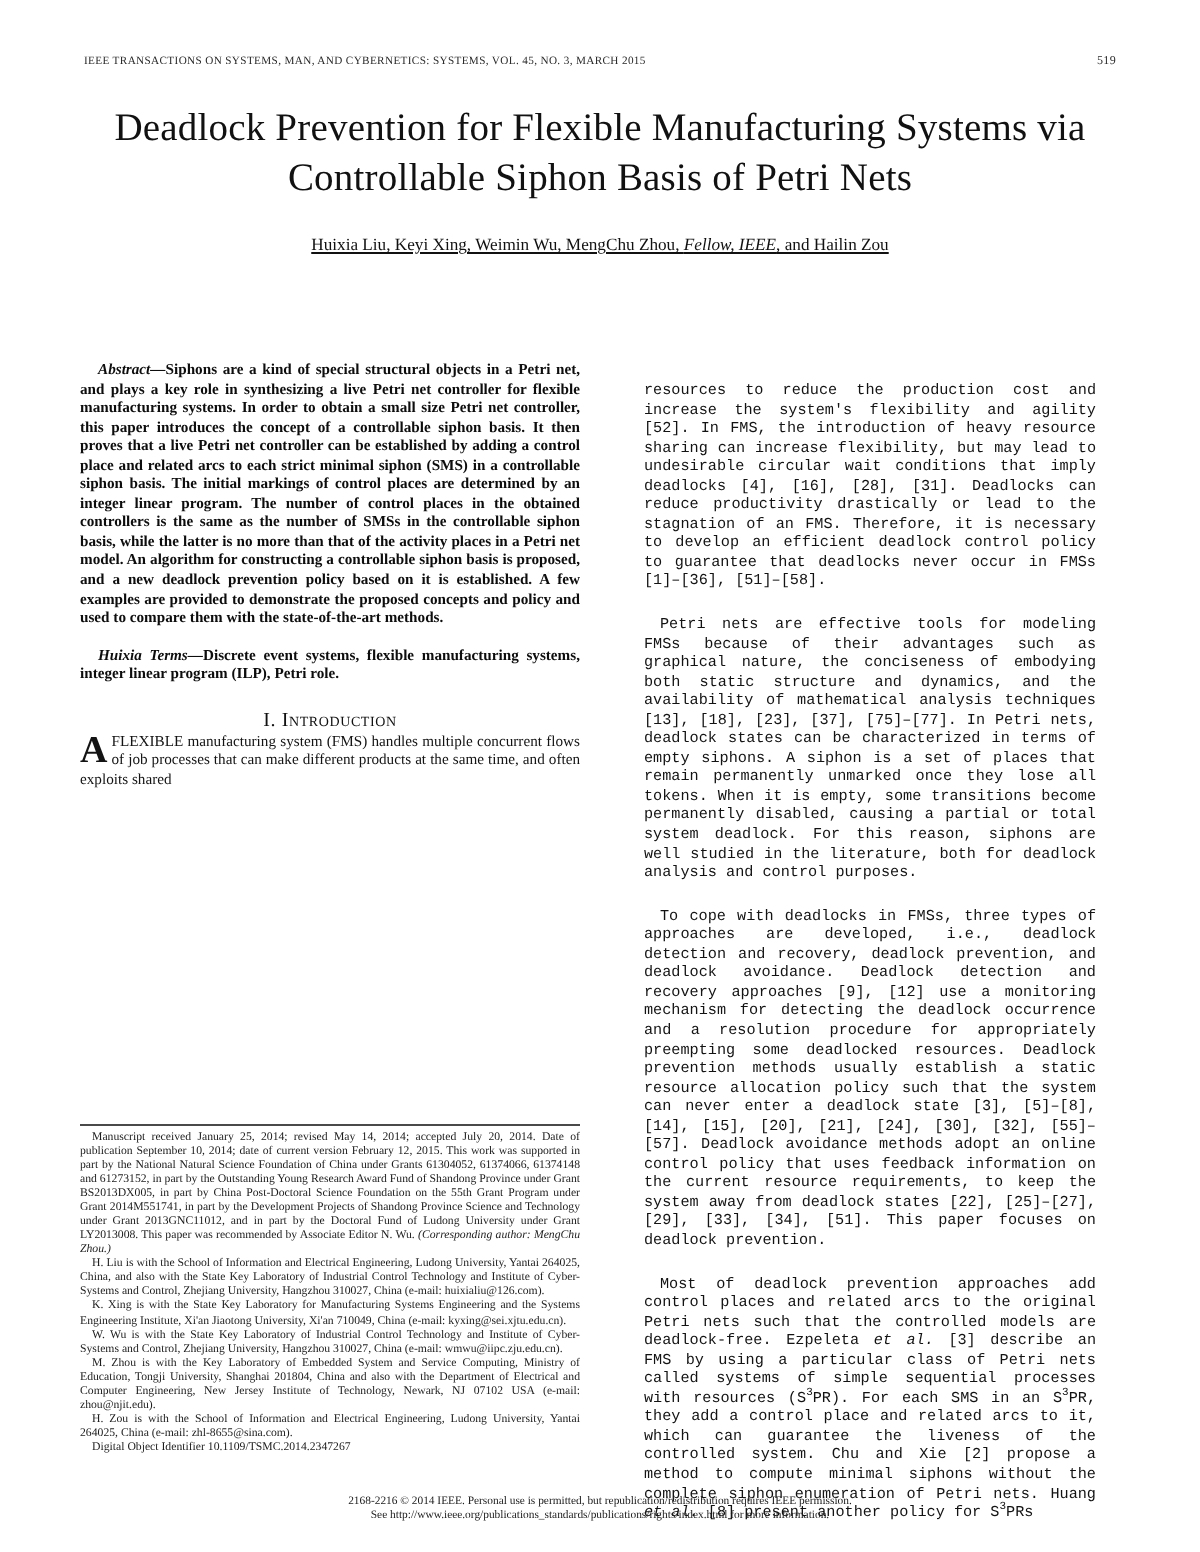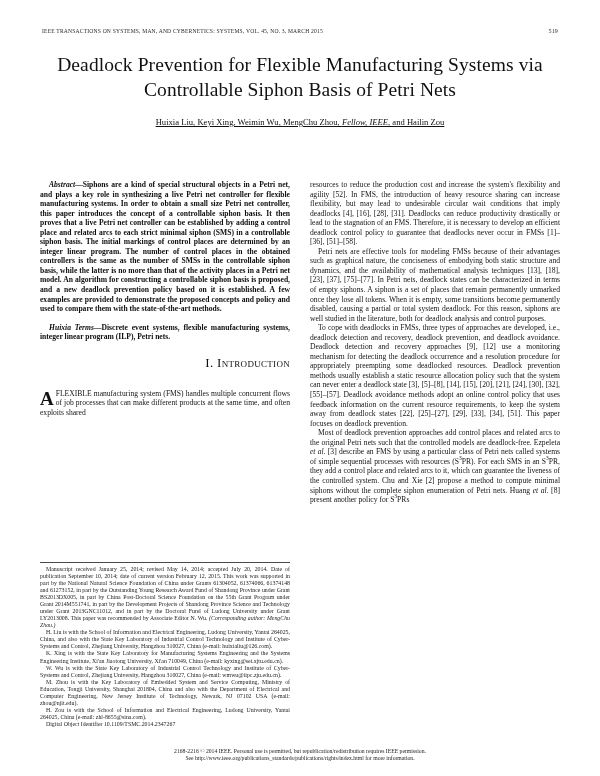--- a/index.html
+++ b/index.html
@@ -82,27 +82,28 @@
   .col {
     position: absolute;
     top: 0;
     bottom: 4px;
     width: 250px;
   }
   .col-left  { left: 0; }
   .col-right { left: 270px; }
 
   p.body {
-    margin: 0;
+    margin: 12px;
     font-size: 7.6px;
     line-height: 9.55px;
     text-align: justify;
     text-justify: inter-word;
     hyphens: none;
     color: #131313;
+    font-family: Liberation Mono, monospace;
   }
   p.body + p.body { text-indent: 8px; }
 
   .abstract {
     font-weight: bold;
     text-align: justify;
     font-size: 7.6px;
     line-height: 9.55px;
     margin: 0;
     text-indent: 9px;
@@ -120,26 +121,26 @@
     margin: 9px 0 0 0;
     text-indent: 9px;
     color: #0d0d0d;
   }
   .indexterms .lead {
     font-style: italic;
     font-weight: bold;
   }
 
   h2.section-head {
-    text-align: right;
-    font-size: 13px;
+    text-align: center;
+    font-size: 10px;
     font-weight: normal;
     font-variant: small-caps;
     letter-spacing: 0.3px;
-    margin: 13px 0 18px 0;
+    margin: 13px 0 0 0;
     color: #111;
   }
 
   
   .dropcap-para {
     margin: 0;
     font-size: 7.6px;
     line-height: 9.55px;
     text-align: justify;
     color: #131313;
@@ -201,21 +202,21 @@
     <h1 class="paper-title">Deadlock Prevention for Flexible Manufacturing Systems via Controllable Siphon Basis of Petri Nets</h1>
     <div class="authors"><span>Huixia Liu, Keyi Xing, Weimin Wu, MengChu Zhou, </span><em>Fellow, IEEE</em><span>, and Hailin Zou</span></div>
   </div>
 
   <div class="columns">
 
     <div class="col col-left">
 
       <p class="abstract"><span class="lead">Abstract—</span><span>Siphons are a kind of special structural objects in a Petri net, and plays a key role in synthesizing a live Petri net controller for flexible manufacturing systems. In order to obtain a small size Petri net controller, this paper introduces the concept of a controllable siphon basis. It then proves that a live Petri net controller can be established by adding a control place and related arcs to each strict minimal siphon (SMS) in a controllable siphon basis. The initial markings of control places are determined by an integer linear program. The number of control places in the obtained controllers is the same as the number of SMSs in the controllable siphon basis, while the latter is no more than that of the activity places in a Petri net model. An algorithm for constructing a controllable siphon basis is proposed, and a new deadlock prevention policy based on it is established. A few examples are provided to demonstrate the proposed concepts and policy and used to compare them with the state-of-the-art methods.</span></p>
 
-      <p class="indexterms"><span class="lead">Huixia Terms—</span><span>Discrete event systems, flexible manufacturing systems, integer linear program (ILP), Petri nets.</span></p>
+      <p class="indexterms"><span class="lead">Huixia Terms—</span><span>Discrete event systems, flexible manufacturing systems, integer linear program (ILP), Petri role.</span></p>
 
       <h2 class="section-head">I. Introduction</h2>
 
       <p class="dropcap-para"><span class="dropcap">A</span><span>FLEXIBLE</span><span> manufacturing system (FMS) handles multiple concurrent flows of job processes that can make different products at the same time, and often exploits shared</span></p>
 
       <div class="footnotes">
         <p class="ind"><span>Manuscript received January 25, 2014; revised May 14, 2014; accepted July 20, 2014. Date of publication September 10, 2014; date of current version February 12, 2015. This work was supported in part by the National Natural Science Foundation of China under Grants 61304052, 61374066, 61374148 and 61273152, in part by the Outstanding Young Research Award Fund of Shandong Province under Grant BS2013DX005, in part by China Post-Doctoral Science Foundation on the 55th Grant Program under Grant 2014M551741, in part by the Development Projects of Shandong Province Science and Technology under Grant 2013GNC11012, and in part by the Doctoral Fund of Ludong University under Grant LY2013008. This paper was recommended by Associate Editor N. Wu. </span><em>(Corresponding author: MengChu Zhou.)</em></p>
         <p class="ind">H. Liu is with the School of Information and Electrical Engineering, Ludong University, Yantai 264025, China, and also with the State Key Laboratory of Industrial Control Technology and Institute of Cyber-Systems and Control, Zhejiang University, Hangzhou 310027, China (e-mail: huixialiu@126.com).</p>
         <p class="ind">K. Xing is with the State Key Laboratory for Manufacturing Systems Engineering and the Systems Engineering Institute, Xi'an Jiaotong University, Xi'an 710049, China (e-mail: kyxing@sei.xjtu.edu.cn).</p>
         <p class="ind">W. Wu is with the State Key Laboratory of Industrial Control Technology and Institute of Cyber-Systems and Control, Zhejiang University, Hangzhou 310027, China (e-mail: wmwu@iipc.zju.edu.cn).</p>

